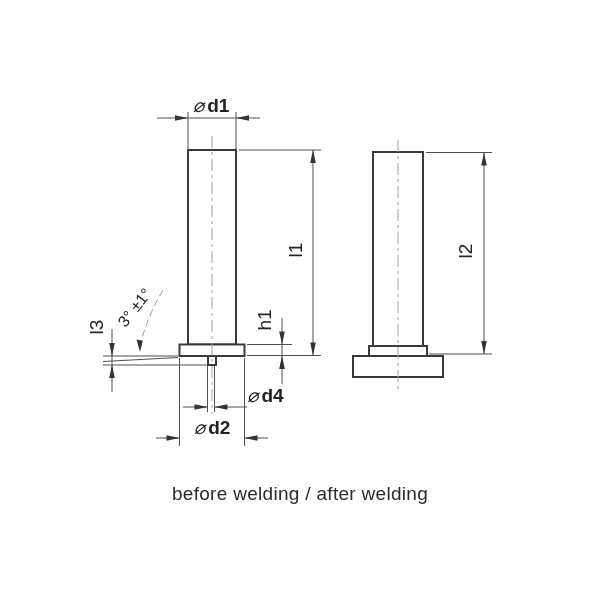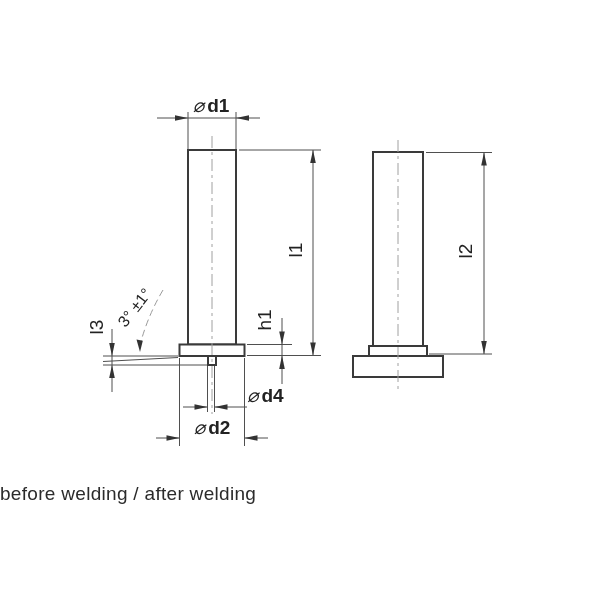--- a/index.html
+++ b/index.html
@@ -8,21 +8,21 @@
   svg{position:absolute;left:0;top:0;}
   .outline{fill:#ffffff;stroke:#3a3a3a;stroke-width:2;}
   .thin{stroke:#4f4f4f;stroke-width:1;fill:none;}
   .center{stroke:#a0a0a0;stroke-width:1;fill:none;stroke-dasharray:12 4 3 4;}
   .arc{stroke:#9a9a9a;stroke-width:1;fill:none;stroke-dasharray:7 4;}
   .arrow{fill:#333333;stroke:none;}
   .dim-label{font-family:"Liberation Sans",sans-serif;font-size:19px;font-weight:700;fill:#222222;}
   .ref-label{font-family:"Liberation Sans",sans-serif;font-size:19px;font-weight:400;fill:#222222;}
   .angle-label{font-family:"Liberation Sans",sans-serif;font-size:16px;font-weight:400;fill:#222222;}
   .dia{font-style:italic;font-weight:400;}
-  .caption{position:absolute;left:0;right:0;top:483px;
+  .caption{position:absolute;left:0;right:0;top:483px;text-align:center;
            font-size:19px;font-weight:400;color:#2b2b2b;letter-spacing:0.3px;}
 </style>
 </head>
 <body>
 
 <div class="canvas">
   <svg width="600" height="600" viewBox="0 0 600 600">
 
     <g>
       <rect class="outline" x="188" y="150" width="48" height="194.5"></rect>

